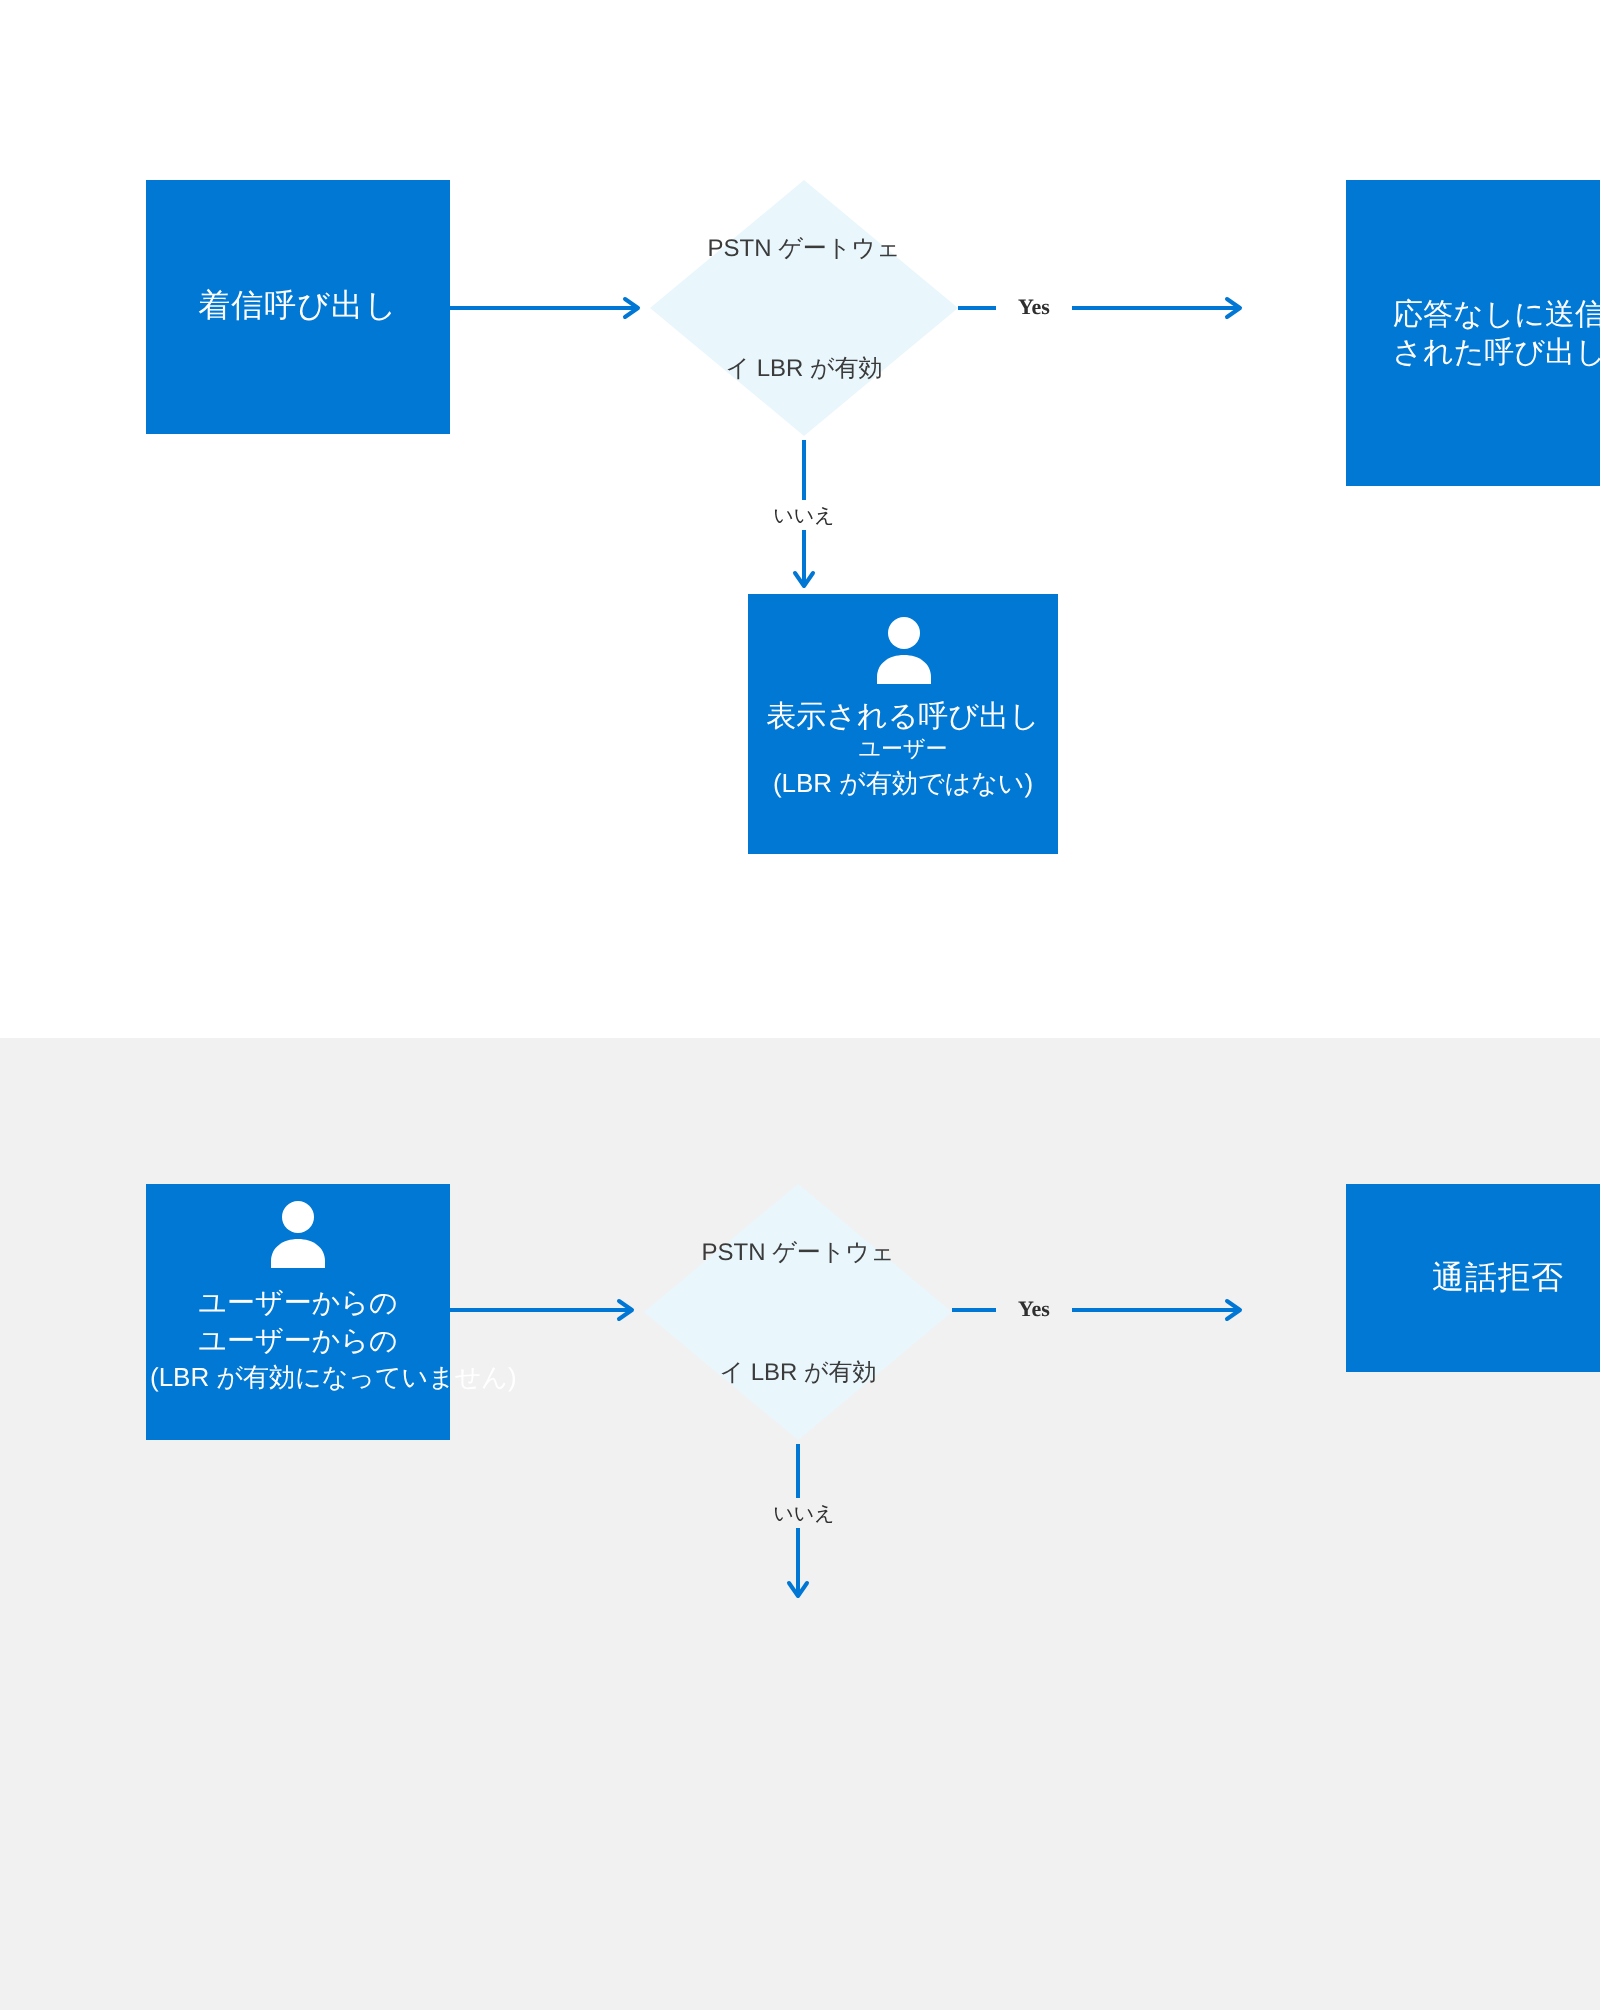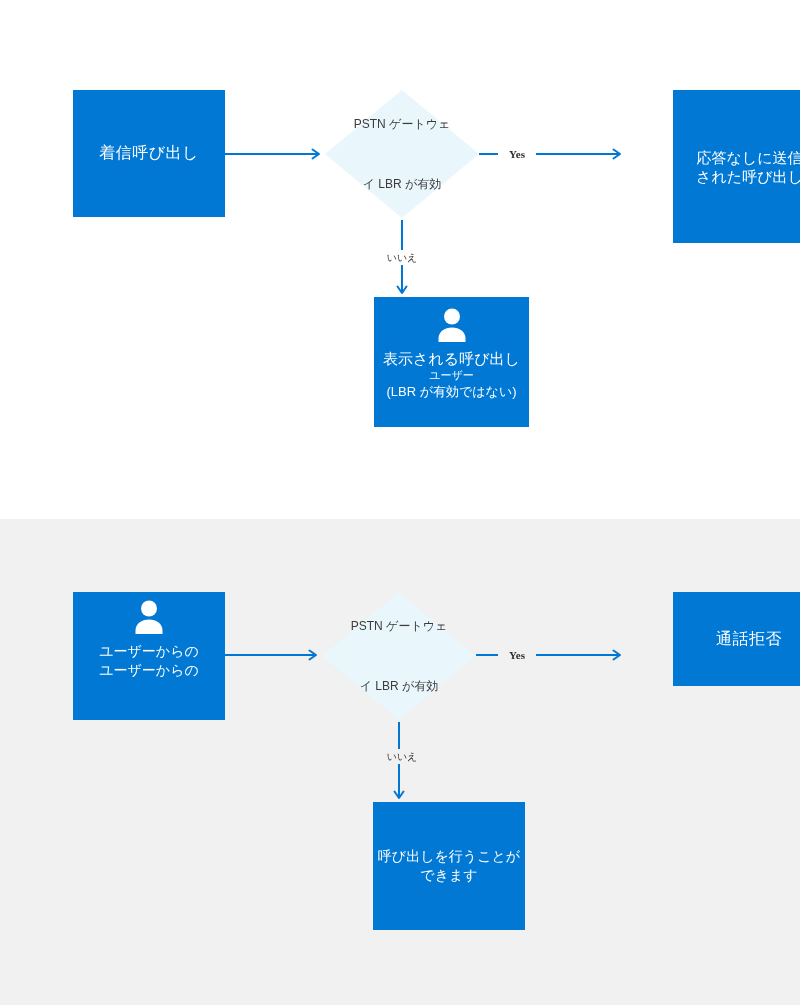--- a/index.html
+++ b/index.html
@@ -108,33 +108,30 @@
     <div class="ln lbl-sm">(LBR が有効ではない)</div>
   </div>
 
   <div class="box" style="left:25px;top:592px;width:152px;height:128px;justify-content:flex-start;padding-top:8px;">
     <svg class="person" width="30" height="34" viewBox="0 0 30 34">
       <circle cx="15" cy="8.5" r="8" fill="#ffffff"></circle>
       <path d="M1.5 34 v-3.5 c0-6.8 6-11 13.5-11 s13.5 4.2 13.5 11 V34 z" fill="#ffffff"></path>
     </svg>
     <div class="ln lbl-14" style="margin-top:8px;">ユーザーからの</div>
     <div class="ln lbl-14">ユーザーからの</div>
+    <div class="ln lbl-sm start-overflow">(LBR が有効になっていません)</div>
   </div>
 
   <div class="decision-text" style="left:322px;top:592px;width:154px;height:128px;">
     <span class="ln">PSTN ゲートウェ</span>
     <span class="ln">イ LBR が有効</span>
   </div>
 
   <div class="edge-label yes on-gray" style="left:498px;top:647px;width:38px;height:16px;">Yes</div>
 
   <div class="box" style="left:625px;top:592px;width:152px;height:94px;">
     <div class="ln lbl-lg">通話拒否</div>
   </div>
 
   <div class="edge-label no on-gray" style="left:384px;top:749px;width:36px;height:15px;">いいえ</div>
 
-  <div class="box" style="left:325px;top:802px;width:152px;height:128px;">
-    <div class="ln lbl-14">呼び出しを行うことが</div>
-    <div class="ln lbl-14">できます</div>
-  </div>
 
 </div>
 
 </body></html>

